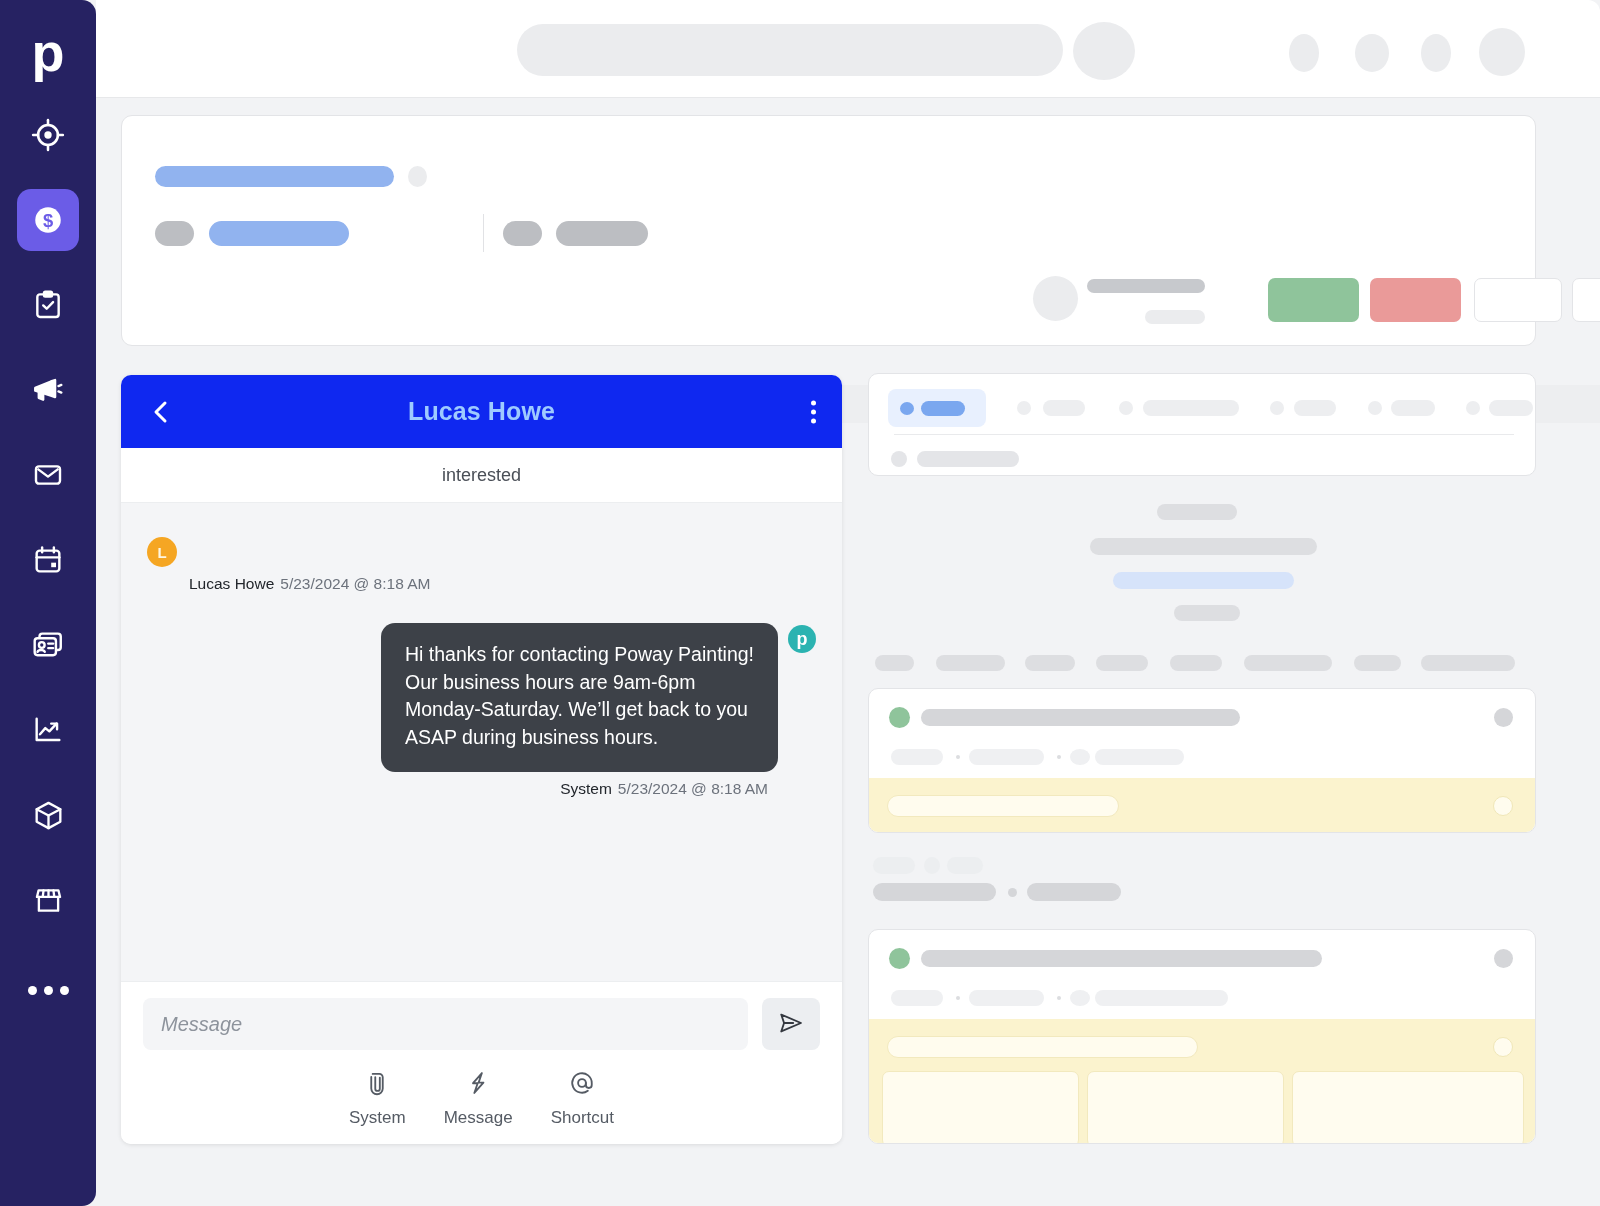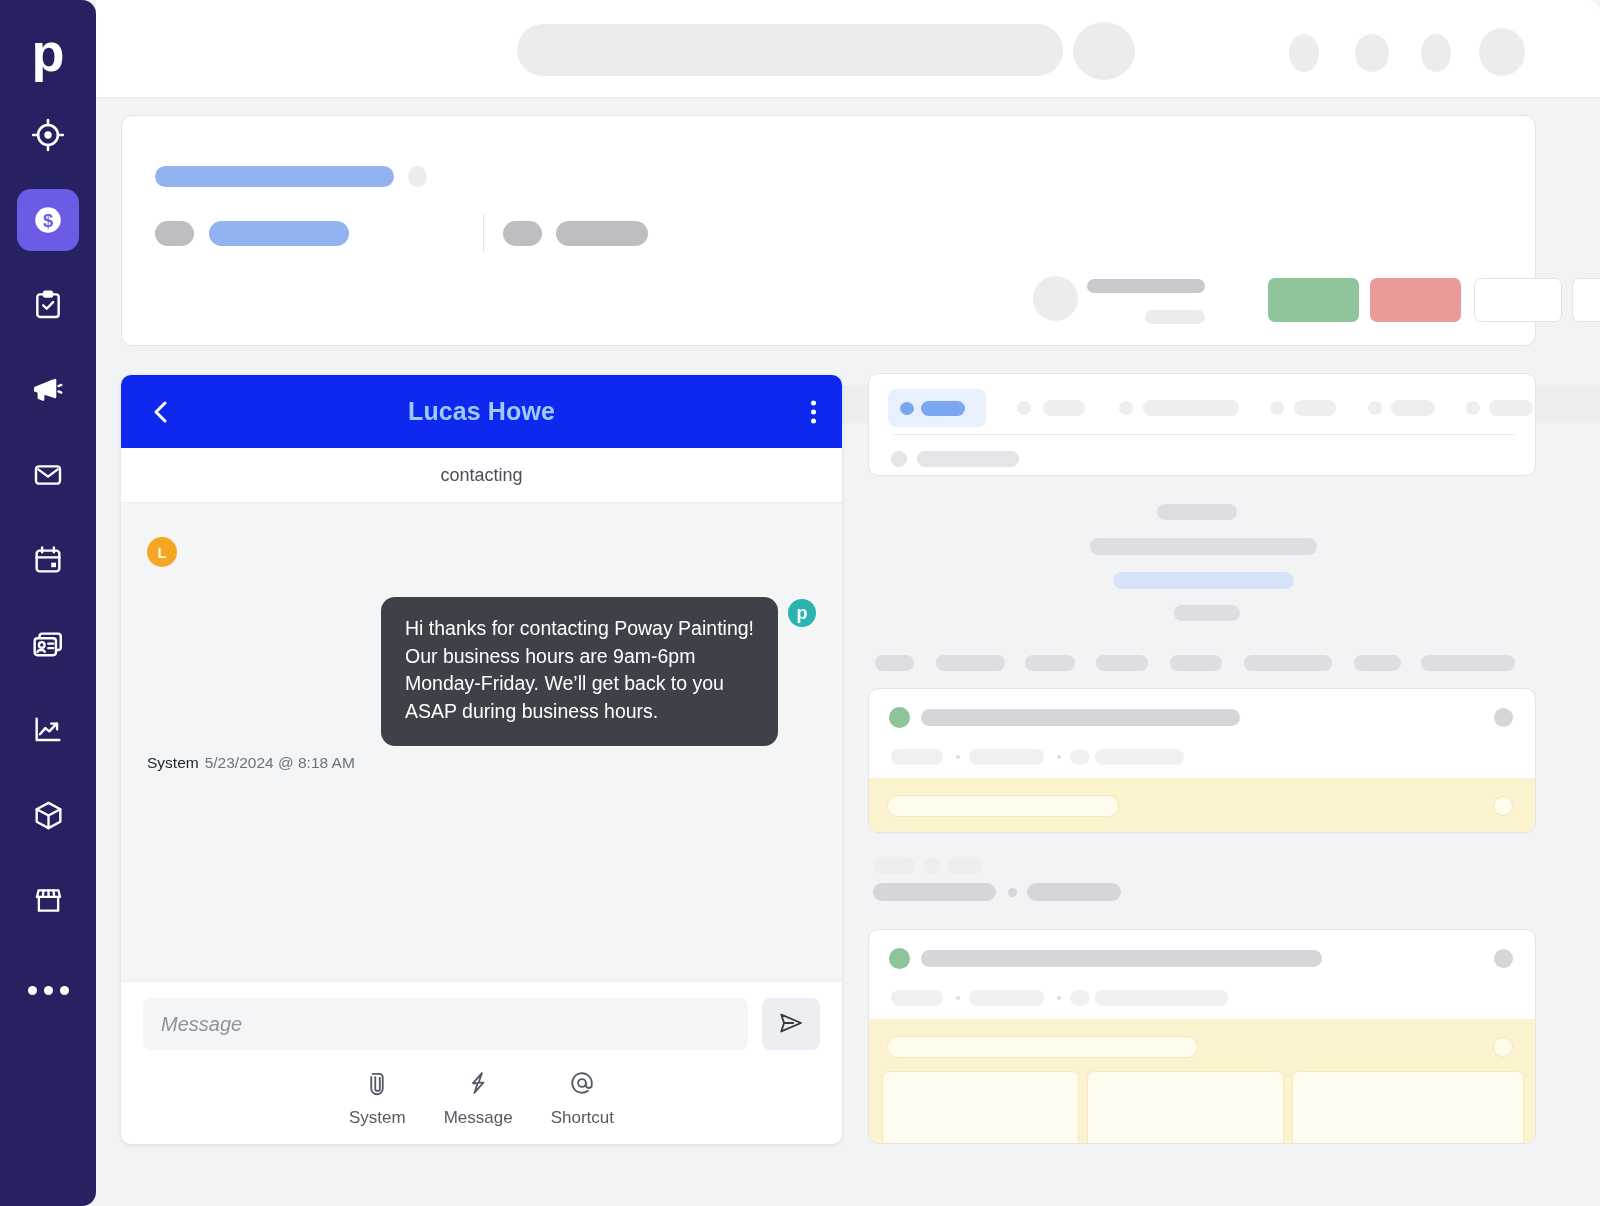--- a/index.html
+++ b/index.html
@@ -159,21 +159,21 @@
     border-radius: 14px; padding: 18px 24px 20px 24px;
     font-size: 19.5px; line-height: 1.42; max-width: 415px;
     white-space: pre-line;
   }
   .badge-p {
     width: 28px; height: 28px; border-radius: 50%;
     background: #2bb3b1; color: #ffffff;
     display: flex; align-items: center; justify-content: center;
     font-size: 18px; font-weight: 700; flex: 0 0 28px; margin-top: 2px;
   }
-  .meta-out { margin-right: 48px; }
+  .meta-out { text-align: right; margin-right: 48px; }
 
   .chat-foot {
     flex: 0 0 163px; background: #ffffff; border-top: 1px solid #eceef0;
     padding: 16px 22px 0 22px;
   }
   .compose { display: flex; align-items: center; gap: 14px; }
   .msg-input {
     flex: 1 1 auto; height: 52px; background: #f4f5f7;
     border: none; border-radius: 8px; padding: 0 18px;
     font-family: "Liberation Sans", sans-serif;
@@ -385,32 +385,35 @@
         </svg>
       </div>
       <div class="chat-title">Lucas Howe</div>
       <div class="chat-menu">
         <i></i>
           <i></i>
           <i></i>
       </div>
     </div>
 
-    <div class="chat-sub">contacting</div>
+    <div class="chat-sub">interested</div>
 
     <div class="chat-body">
 
       <div class="msg-in">
         <div class="av-l">L</div>
+      </div>
+      <div class="meta meta-in">
+        <span class="who">Lucas Howe</span><span class="when">5/23/2024 @ 8:18 AM</span>
       </div>
 
       <div class="msg-out">
         <div class="bub-out">Hi thanks for contacting Poway Painting!
 Our business hours are 9am-6pm
-Monday-Friday. We’ll get back to you
+Monday-Saturday. We’ll get back to you
 ASAP during business hours.</div>
         <div class="badge-p">p</div>
       </div>
       <div class="meta meta-out">
         <span class="who">System</span><span class="when">5/23/2024 @ 8:18 AM</span>
       </div>
 
     </div>
 
     <div class="chat-foot">

